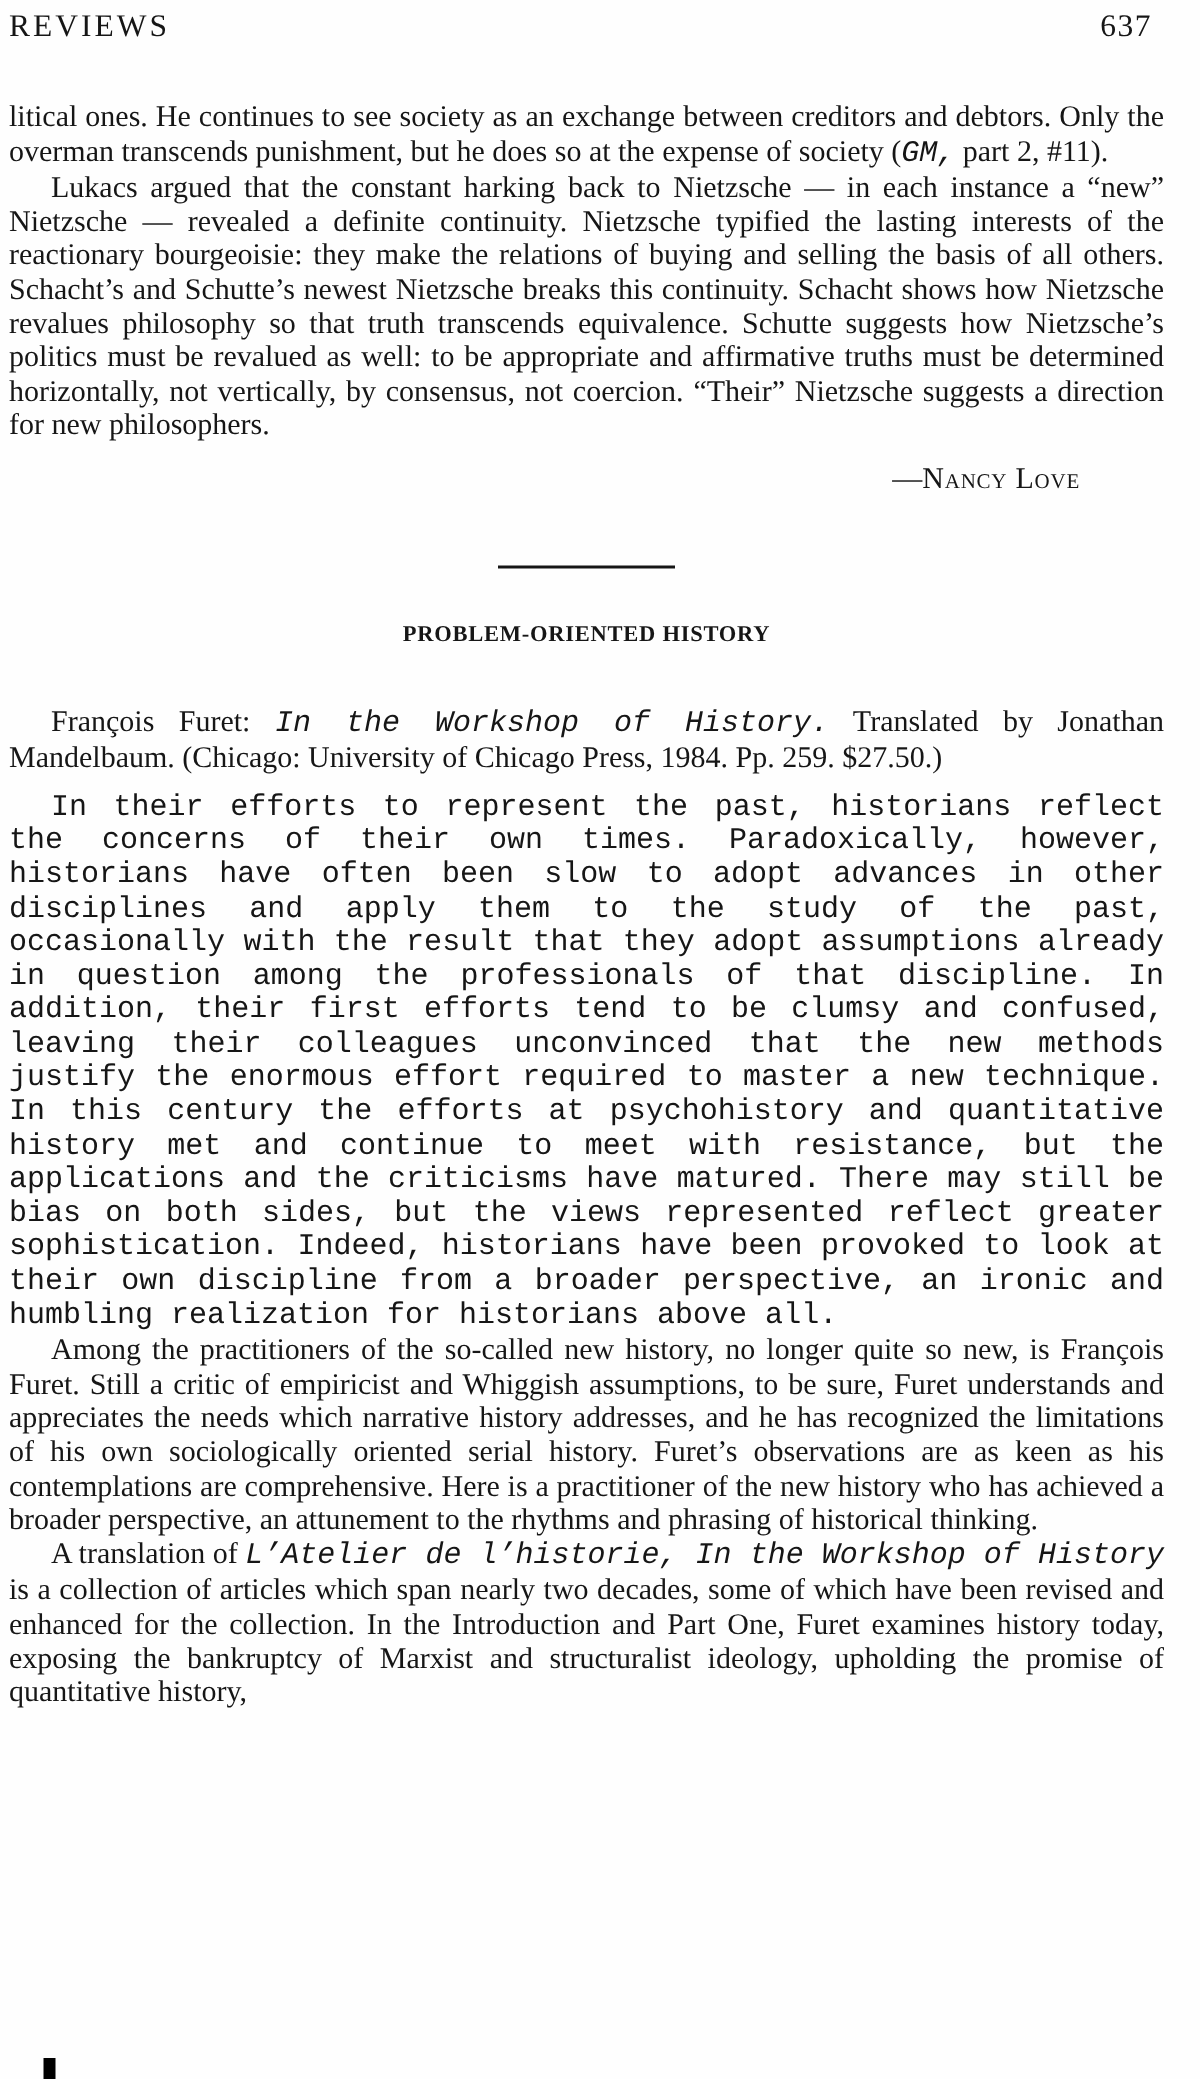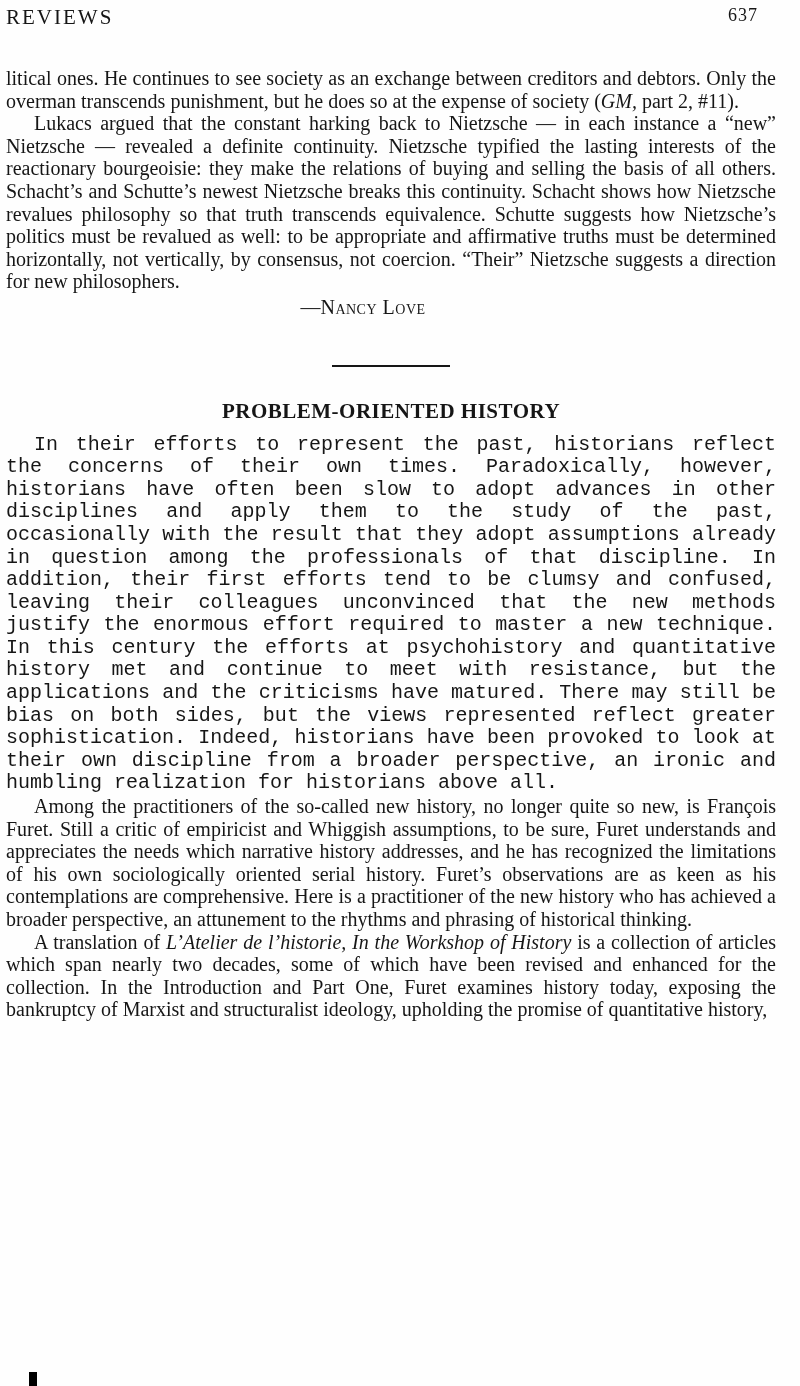--- a/index.html
+++ b/index.html
@@ -16,44 +16,44 @@
     width: 800px; height: 1386px;
     padding: 5px 24px 0 6px;
   }
   .page-header { position: relative; height: 25px; margin-bottom: 37px; }
   .running-title {
     position: absolute; left: 0; right: 0; top: 0;
     text-align: left;
     font-size: 21px; letter-spacing: 2px;
   }
   .page-number {
-    position: absolute; right: 18px; top: 0;
-    font-size: 18px; letter-spacing: 1px;
+    position: absolute; right: 8px; top: 0;
+    font-size: 21px; letter-spacing: 1px;
   }
   .text-block {
     font-size: 20px;
     line-height: 22.6px;
     text-align: justify;
   }
   p { margin: 0; }
   .indent { text-indent: 28px; }
-  em { font-style: italic; }
+  em { font-style: italic; font-family: Liberation Mono, monospace; }
   .signature {
-    text-align: center;
+    text-align: right;
     padding-right: 56px;
-    margin-top: 3px;
+    margin-top: 13px;
   }
   .smallcaps { font-variant: small-caps; letter-spacing: 0.5px; }
   .divider {
     width: 118px; height: 0;
     border-top: 2px solid var(--ink, #1c1c1c);
     margin: 46px auto 0 auto;
   }
   .section-heading {
-    font-size: 21px; font-weight: bold;
+    font-size: 15px; font-weight: bold;
     text-align: center; letter-spacing: 0.5px;
     margin: 32px 0 0 0;
     line-height: 24px;
   }
   .citation { margin-top: 35px; }
   .after-citation { margin-top: 11px; font-family: Liberation Mono, monospace; }
   .scan-artifact {
     position: absolute; left: 29px; bottom: 0;
     width: 8px; height: 14px;
     background: #000;
@@ -69,20 +69,21 @@
     <span class="page-number">637</span>
   </header>
 
   <main class="text-block">
 
   <p class="body-para"><span>litical ones. He continues to see society as an exchange between creditors and debtors. Only the overman transcends punishment, but he does so at the expense of society (</span><em>GM,</em><span> part 2, #11).</span></p>
       <p class="body-para indent"><span>Lukacs argued that the constant harking back to Nietzsche — in each instance a “new” Nietzsche — revealed a definite continuity. Nietzsche typified the lasting interests of the reactionary bourgeoisie: they make the relations of buying and selling the basis of all others. Schacht’s and Schutte’s newest Nietzsche breaks this continuity. Schacht shows how Nietzsche revalues philosophy so that truth transcends equivalence. Schutte suggests how Nietzsche’s politics must be revalued as well: to be appropriate and affirmative truths must be determined horizontally, not vertically, by consensus, not coercion. “Their” Nietzsche suggests a direction for new philosophers.</span></p>
       <p class="signature"><span>—</span><span class="smallcaps">Nancy Love</span></p>
       <div class="divider"></div>
       <h2 class="section-heading">PROBLEM-ORIENTED HISTORY</h2>
+      <p class="citation indent"><span>François Furet: </span><em>In the Workshop of History.</em><span> Translated by Jonathan Mandelbaum. (Chicago: University of Chicago Press, 1984. Pp. 259. $27.50.)</span></p>
       <p class="body-para indent after-citation"><span>In their efforts to represent the past, historians reflect the concerns of their own times. Paradoxically, however, historians have often been slow to adopt advances in other disciplines and apply them to the study of the past, occasionally with the result that they adopt assumptions already in question among the professionals of that discipline. In addition, their first efforts tend to be clumsy and confused, leaving their colleagues unconvinced that the new methods justify the enormous effort required to master a new technique. In this century the efforts at psychohistory and quantitative history met and continue to meet with resistance, but the applications and the criticisms have matured. There may still be bias on both sides, but the views represented reflect greater sophistication. Indeed, historians have been provoked to look at their own discipline from a broader perspective, an ironic and humbling realization for historians above all.</span></p>
       <p class="body-para indent"><span>Among the practitioners of the so-called new history, no longer quite so new, is François Furet. Still a critic of empiricist and Whiggish assumptions, to be sure, Furet understands and appreciates the needs which narrative history addresses, and he has recognized the limitations of his own sociologically oriented serial history. Furet’s observations are as keen as his contemplations are comprehensive. Here is a practitioner of the new history who has achieved a broader perspective, an attunement to the rhythms and phrasing of historical thinking.</span></p>
       <p class="body-para indent"><span>A translation of </span><em>L’Atelier de l’historie, In the Workshop of History</em><span> is a collection of articles which span nearly two decades, some of which have been revised and enhanced for the collection. In the Introduction and Part One, Furet examines history today, exposing the bankruptcy of Marxist and structuralist ideology, upholding the promise of quantitative history,</span></p>
     </main>
 
   <div class="scan-artifact"></div>
 
 </div>
 
 </body></html>

